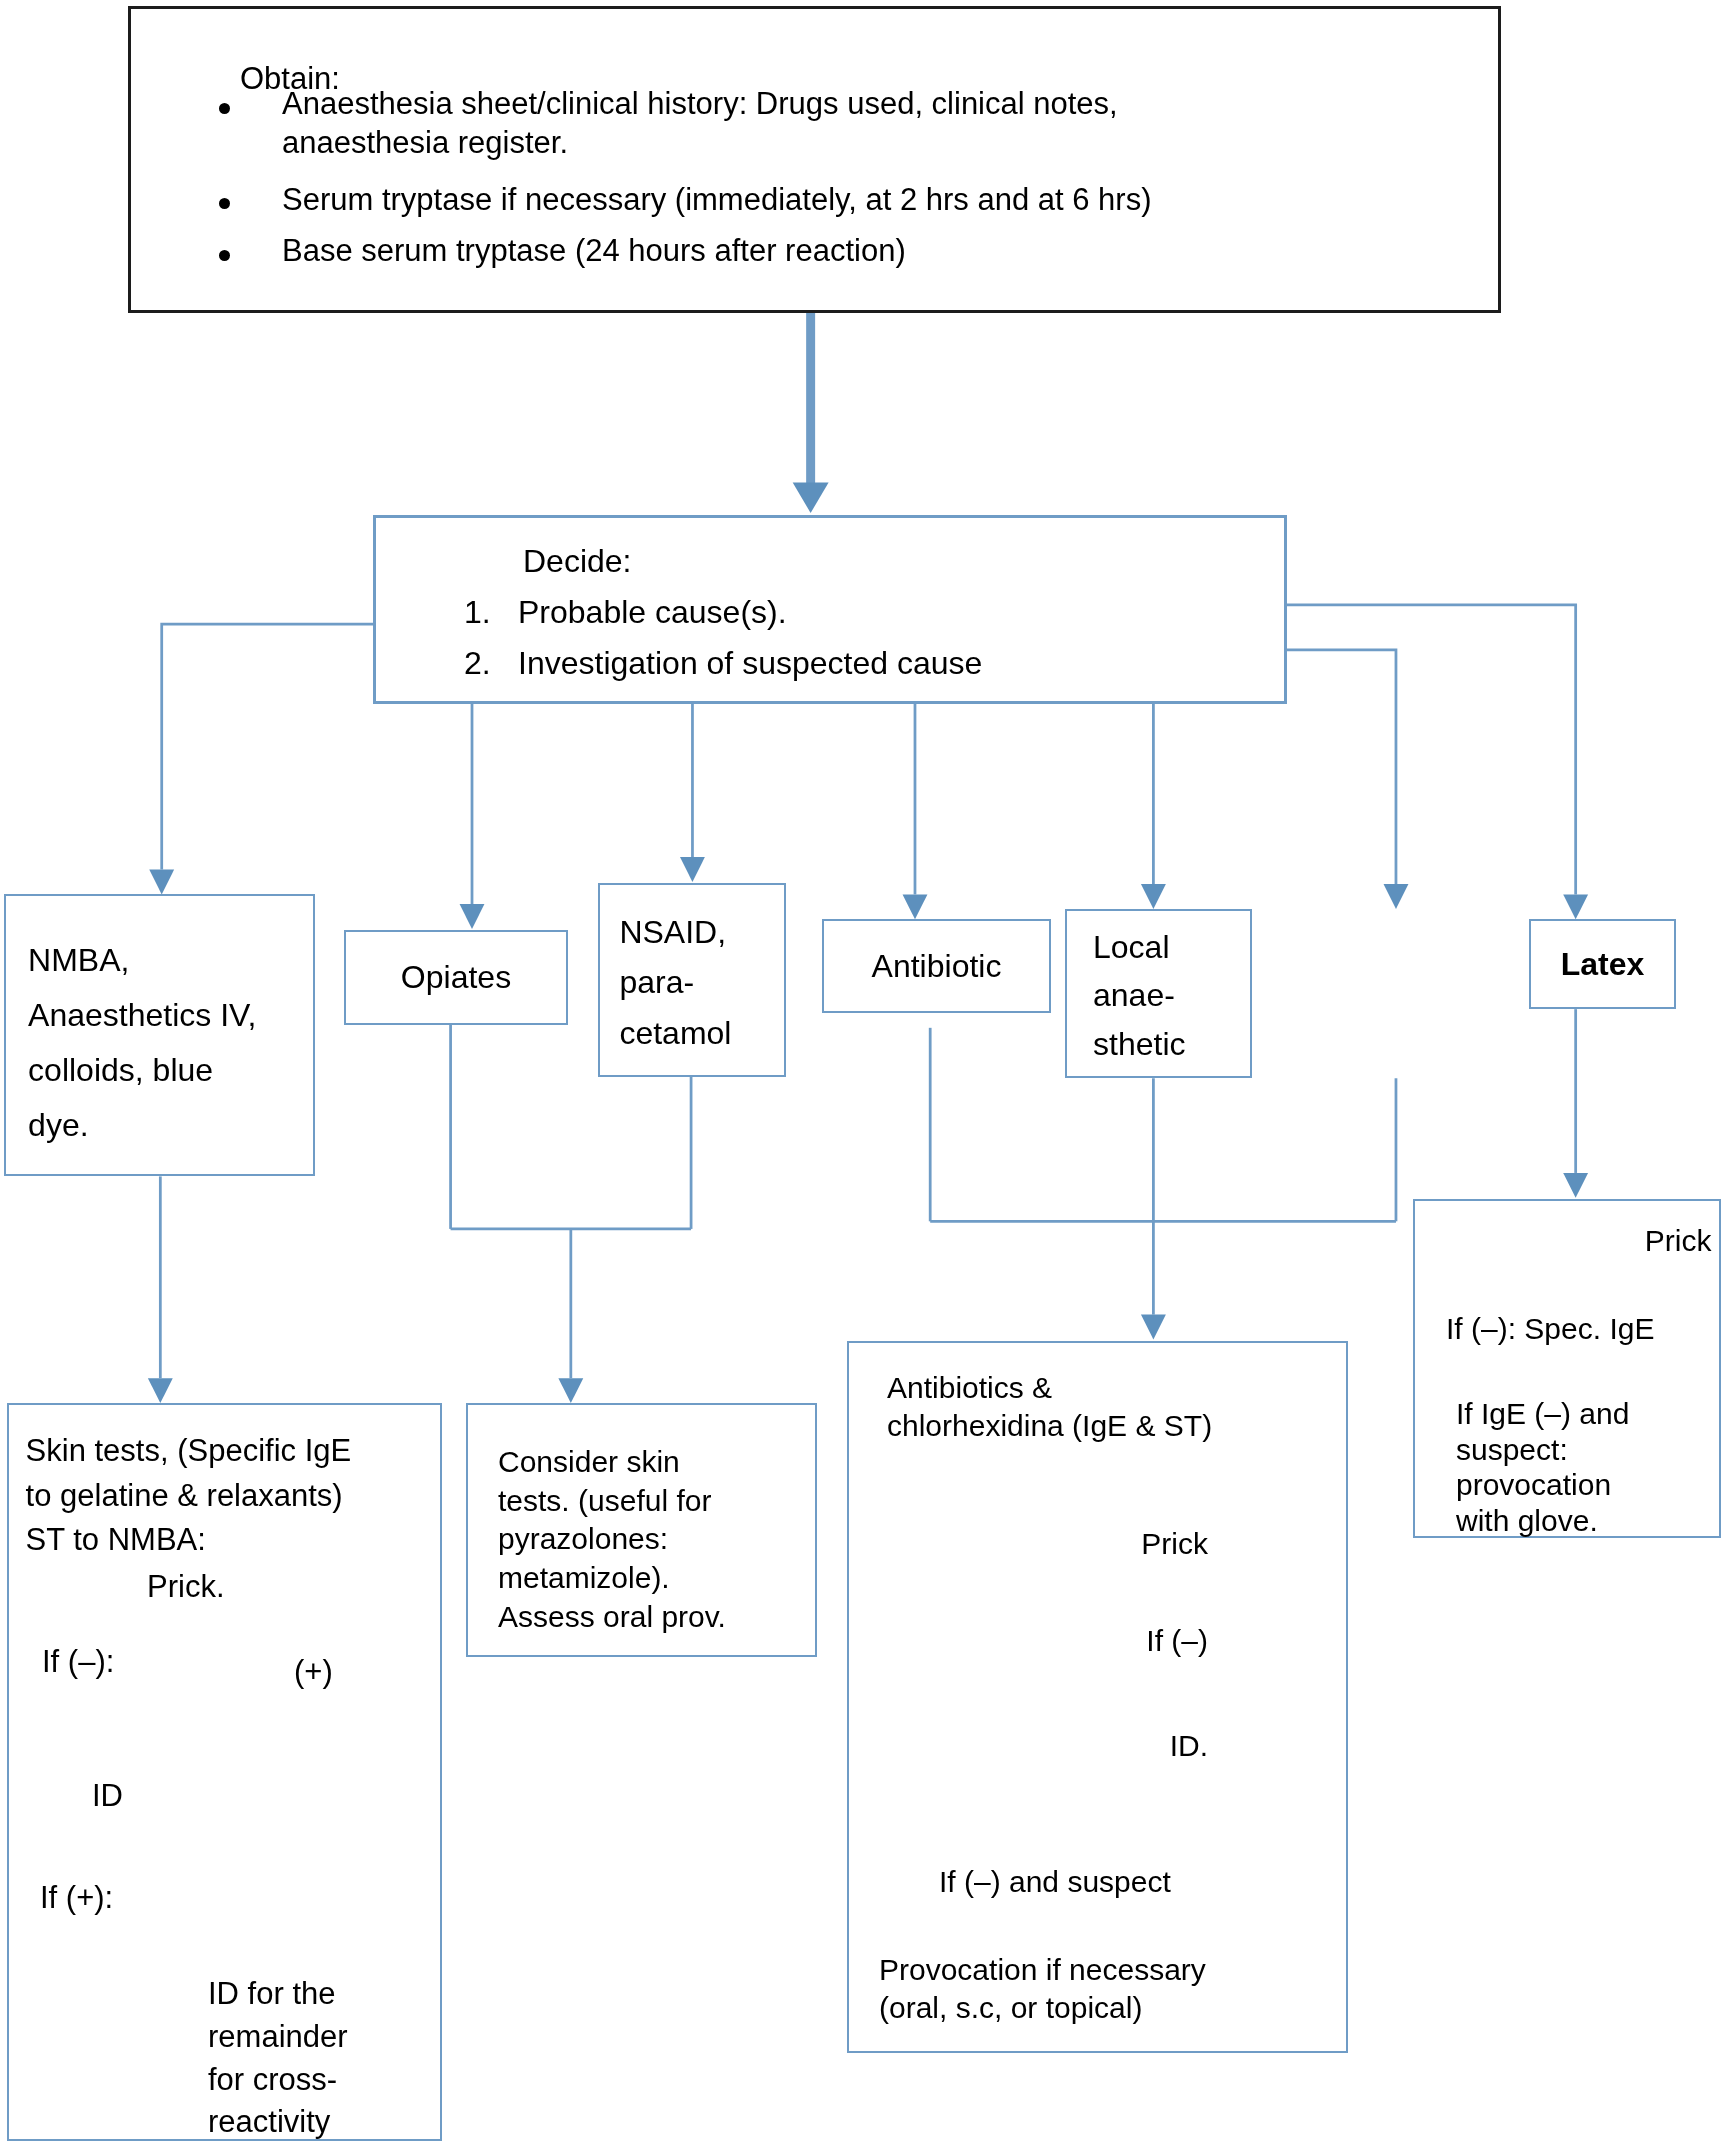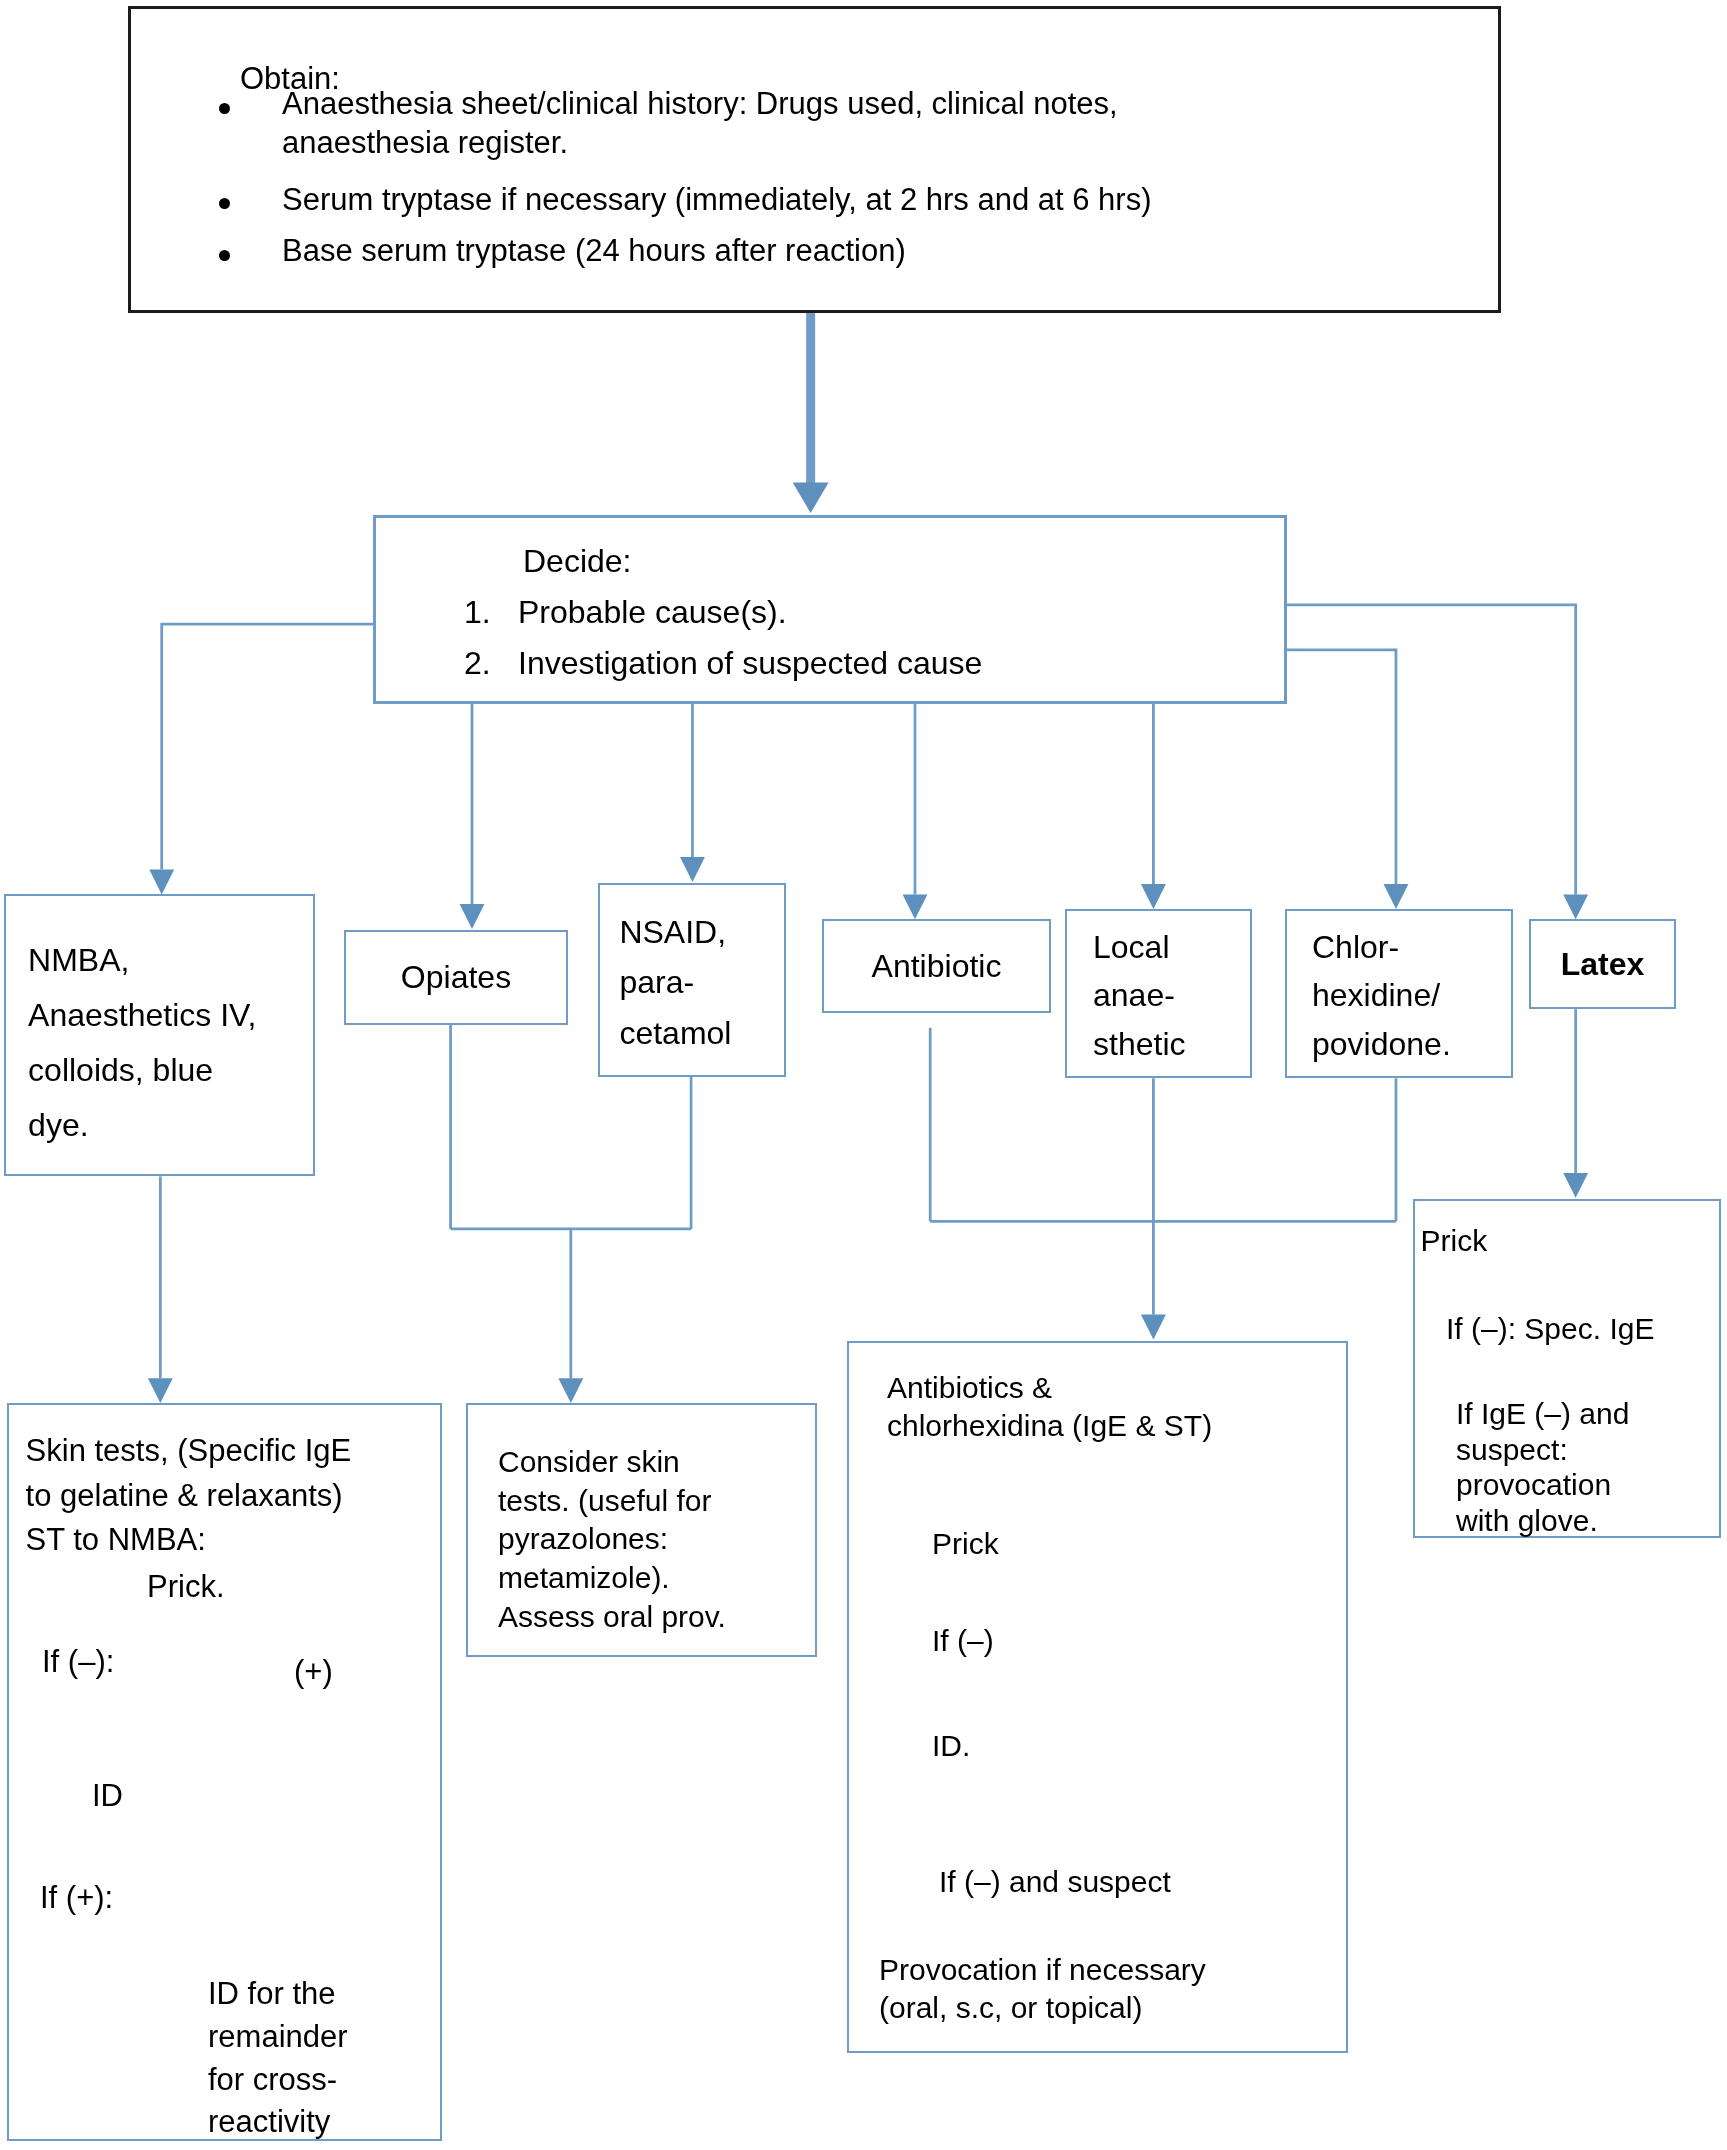--- a/index.html
+++ b/index.html
@@ -22,21 +22,21 @@
   .f43{font-size:30px;}
   .center-label{
     position:absolute;left:0;top:0;right:0;bottom:0;
     display:flex;align-items:center;justify-content:center;
     font-size:32px;
   }
   .bullet-dot{
     position:absolute;width:11px;height:11px;border-radius:50%;
     background:#000;
   }
-  .ctr{text-align:left;}
+  .ctr{text-align:right;}
 </style>
 </head>
 <body>
 
 <div class="canvas">
 
   <svg class="connectors" viewBox="0 0 2499 3112" xmlns="http://www.w3.org/2000/svg">
     <g stroke="#6f9cc6" fill="none" stroke-width="3">
 
       <line x1="1173" y1="452" x2="1173" y2="700" stroke-width="13"></line>
@@ -139,25 +139,20 @@
   <div class="box blue" style="left:822px;top:919px;width:229px;height:94px;">
     <div class="center-label" style="font-size:32px;">Antibiotic</div>
   </div>
 
   <div class="box blue" style="left:1065px;top:909px;width:187px;height:169px;">
     <div class="tl f46" style="left:26px;top:18px;">Local</div>
     <div class="tl f46" style="left:26px;top:66px;">anae-</div>
     <div class="tl f46" style="left:26px;top:115px;">sthetic</div>
   </div>
 
-  <div class="box blue" style="left:1285px;top:909px;width:228px;height:169px;">
-    <div class="tl f46" style="left:25px;top:18px;">Chlor-</div>
-    <div class="tl f46" style="left:25px;top:66px;">hexidine/</div>
-    <div class="tl f46" style="left:25px;top:115px;">povidone.</div>
-  </div>
 
   <div class="box blue" style="left:1529px;top:919px;width:147px;height:90px;font-weight:bold;">
     <div class="center-label" style="font-size:32px;">Latex</div>
   </div>
 
   <div class="box blue" style="left:7px;top:1403px;width:435px;height:738px;">
     <div class="tl f45" style="left:16.6px;top:28px;">Skin tests, (Specific IgE</div>
     <div class="tl f45" style="left:16.6px;top:73px;">to gelatine &amp; relaxants)</div>
     <div class="tl f45" style="left:16.6px;top:117px;">ST to NMBA:</div>
     <div class="tl f45" style="left:138px;top:164px;">Prick.</div>

